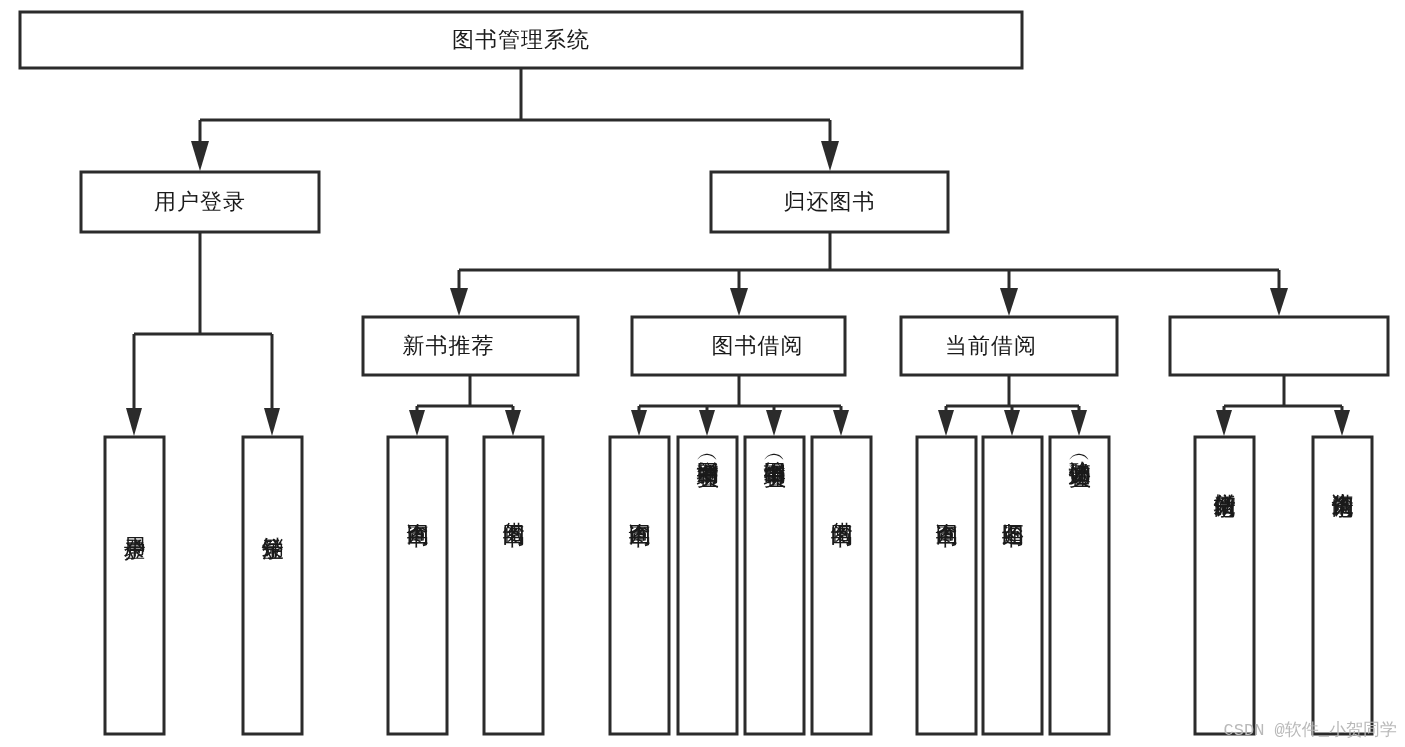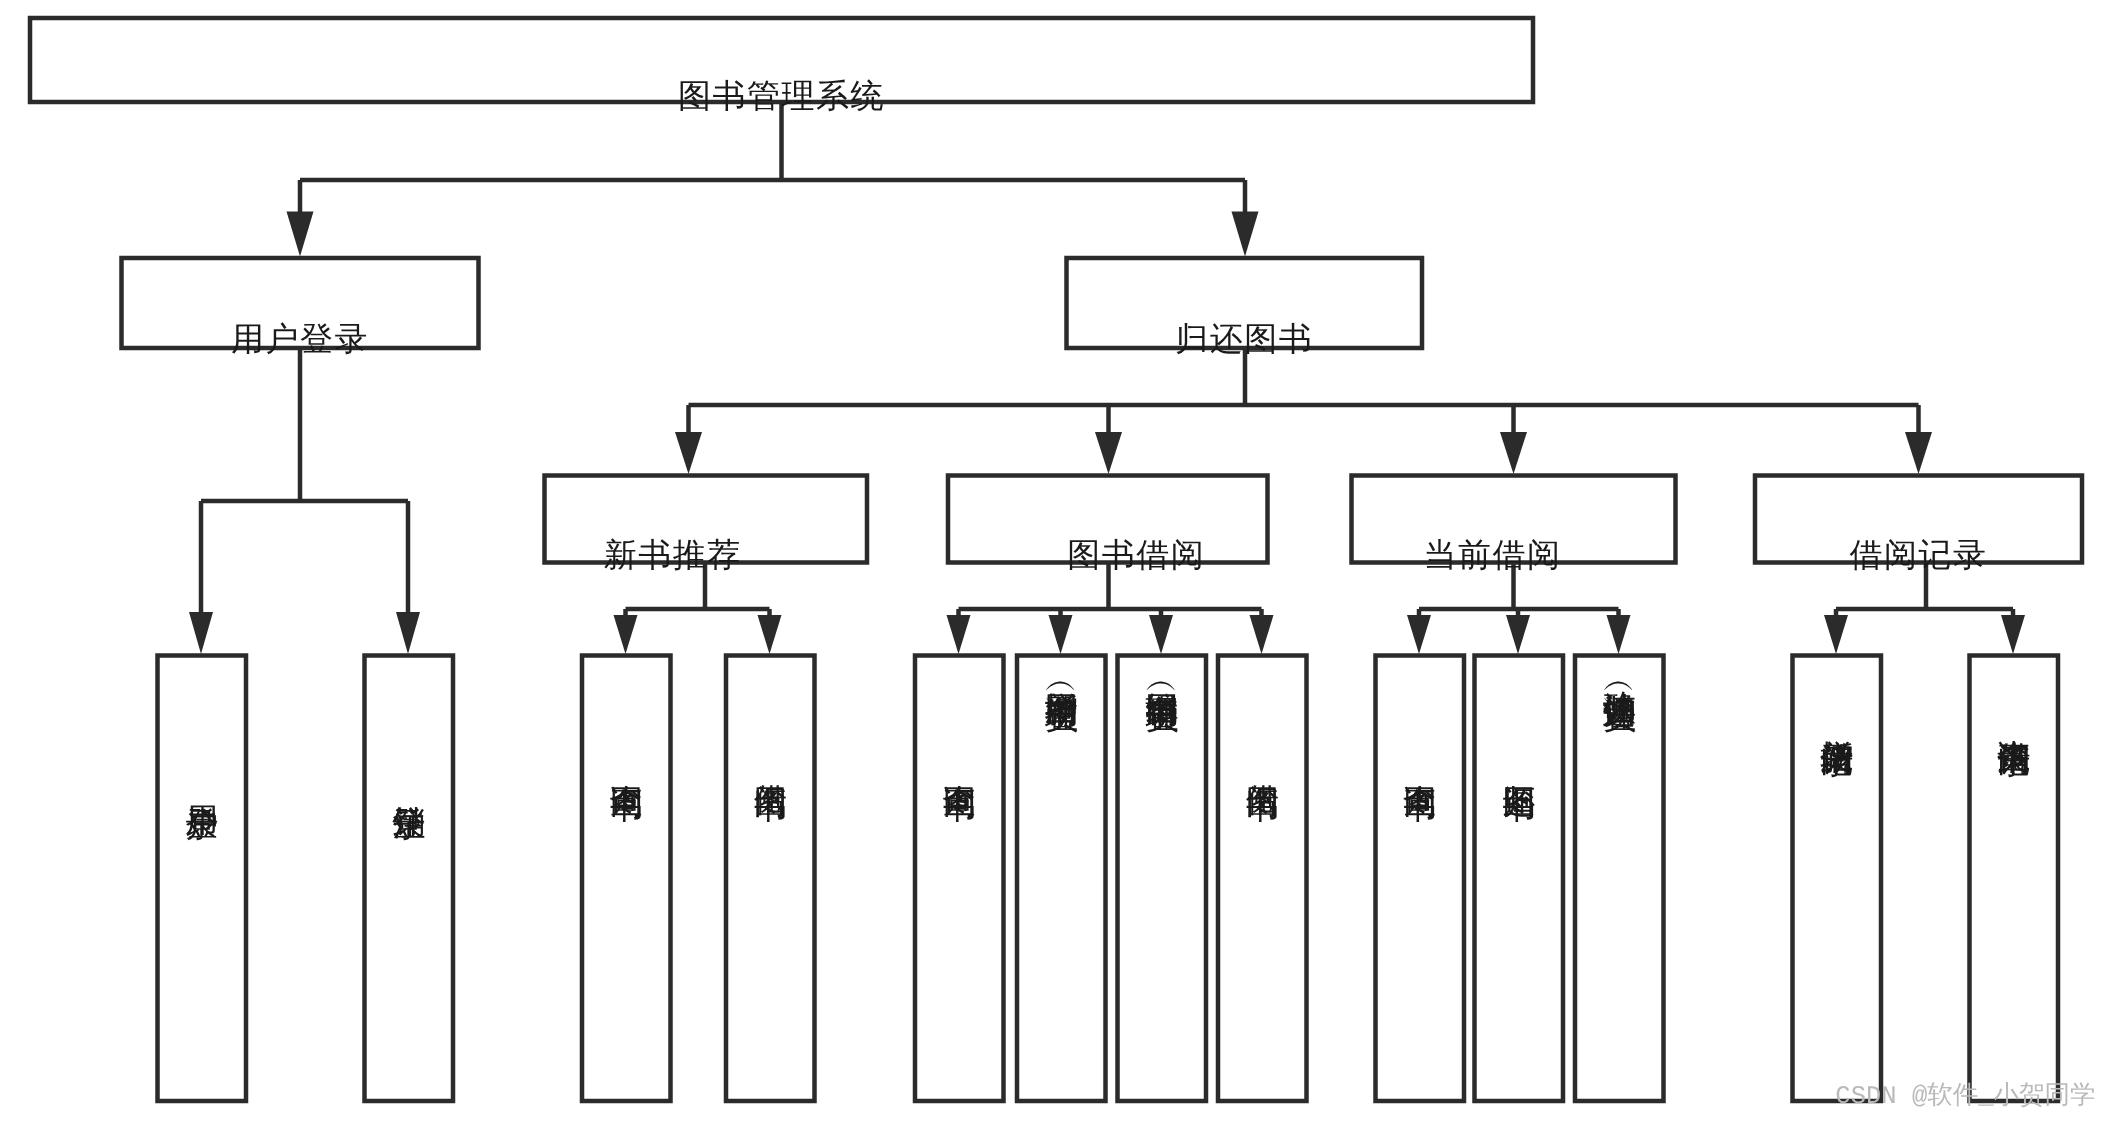--- a/index.html
+++ b/index.html
@@ -57,21 +57,20 @@
     color: #1a1a1a;
     letter-spacing: 1px;
     white-space: nowrap;
   }
   .hlabel-wrap {
     position: absolute;
     display: flex;
     align-items: center;
     justify-content: center;
     pointer-events: none;
-    margin-top: 24px;
   }
   .hlabel-text {
     font-family: "Liberation Sans", "DejaVu Sans", sans-serif;
     font-size: 22px;
     color: #1a1a1a;
     letter-spacing: 1px;
     white-space: nowrap;
   }
   .watermark {
     position: absolute;
@@ -206,27 +205,24 @@
   </div>
 
   <div class="hlabel-wrap" style="left:363px; top:317px; width:171px; height:58px;">
     <span class="hlabel-text">新书推荐</span>
   </div>
 
   <div class="hlabel-wrap" style="left:632px; top:317px; width:251px; height:58px;">
     <span class="hlabel-text">图书借阅</span>
   </div>
 
-  <div class="hlabel-wrap" style="left:901px; top:317px; width:188px; height:58px;">
+  <div class="hlabel-wrap" style="left:849px; top:317px; width:188px; height:58px;justify-content:flex-end;">
     <span class="hlabel-text">当前借阅</span>
   </div>
 
-  <div class="hlabel-wrap" style="left:1170px; top:317px; width:218px; height:58px;">
-    <span class="hlabel-text">借阅记录</span>
-  </div>
 
   <div class="vlabel-wrap" style="left:105px; top:437px; width:59px; height:297px; padding-top:82px;">
     <span class="vlabel-text">用户登录</span>
   </div>
 
   <div class="vlabel-wrap" style="left:243px; top:437px; width:59px; height:297px; padding-top:82px;">
     <span class="vlabel-text">注销登录</span>
   </div>
 
   <div class="vlabel-wrap" style="left:388px; top:437px; width:59px; height:297px; padding-top:68px;">

